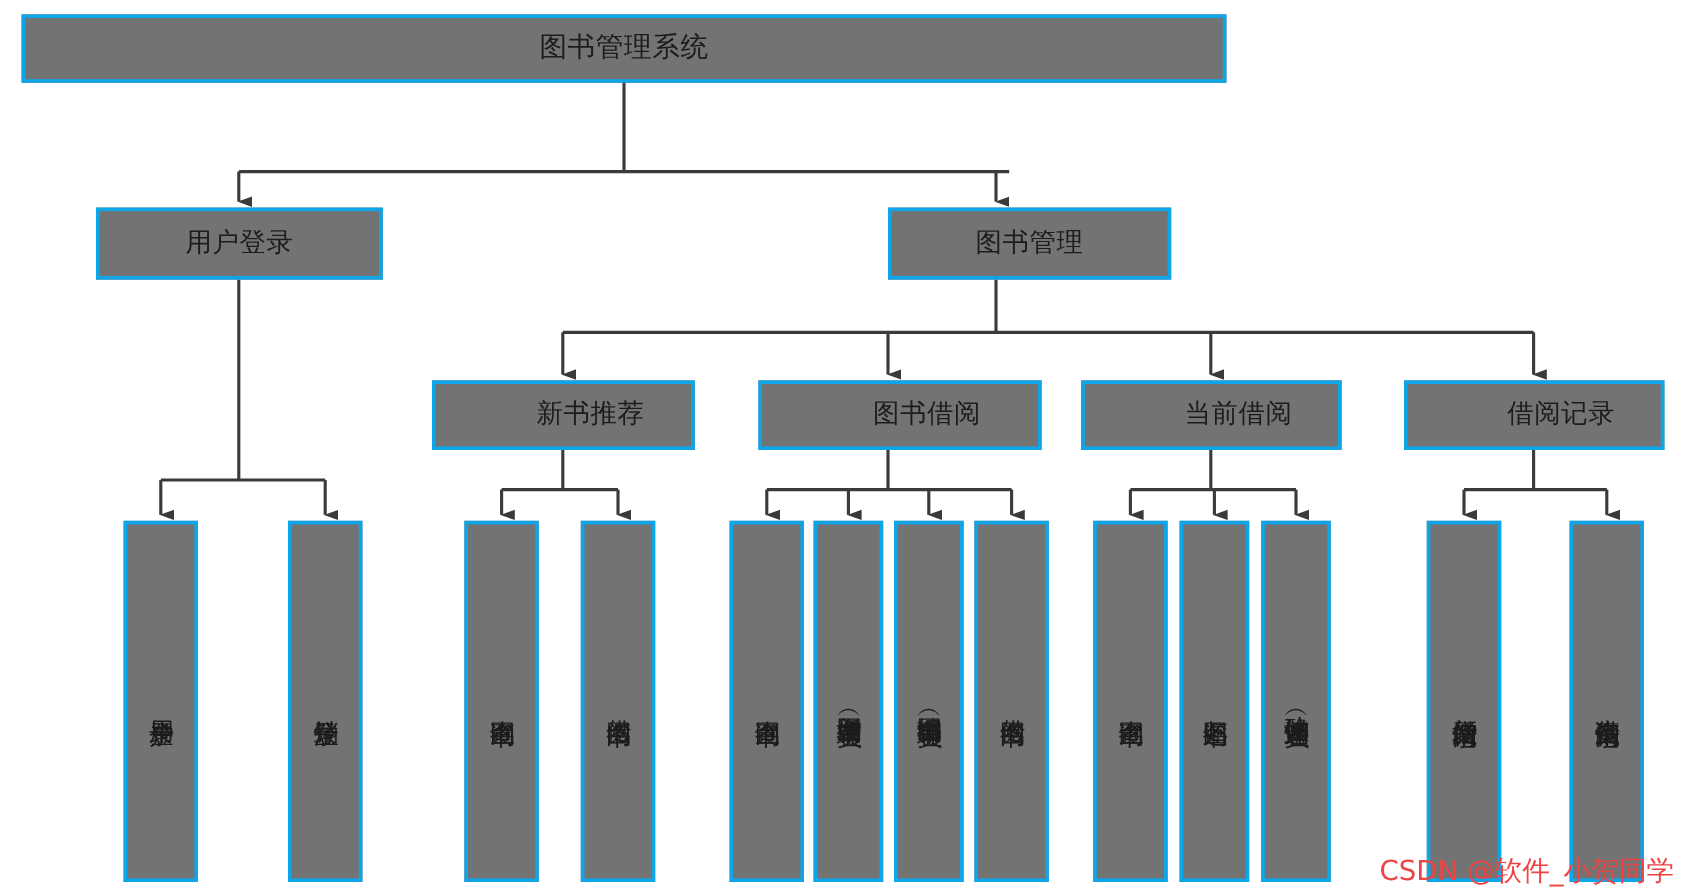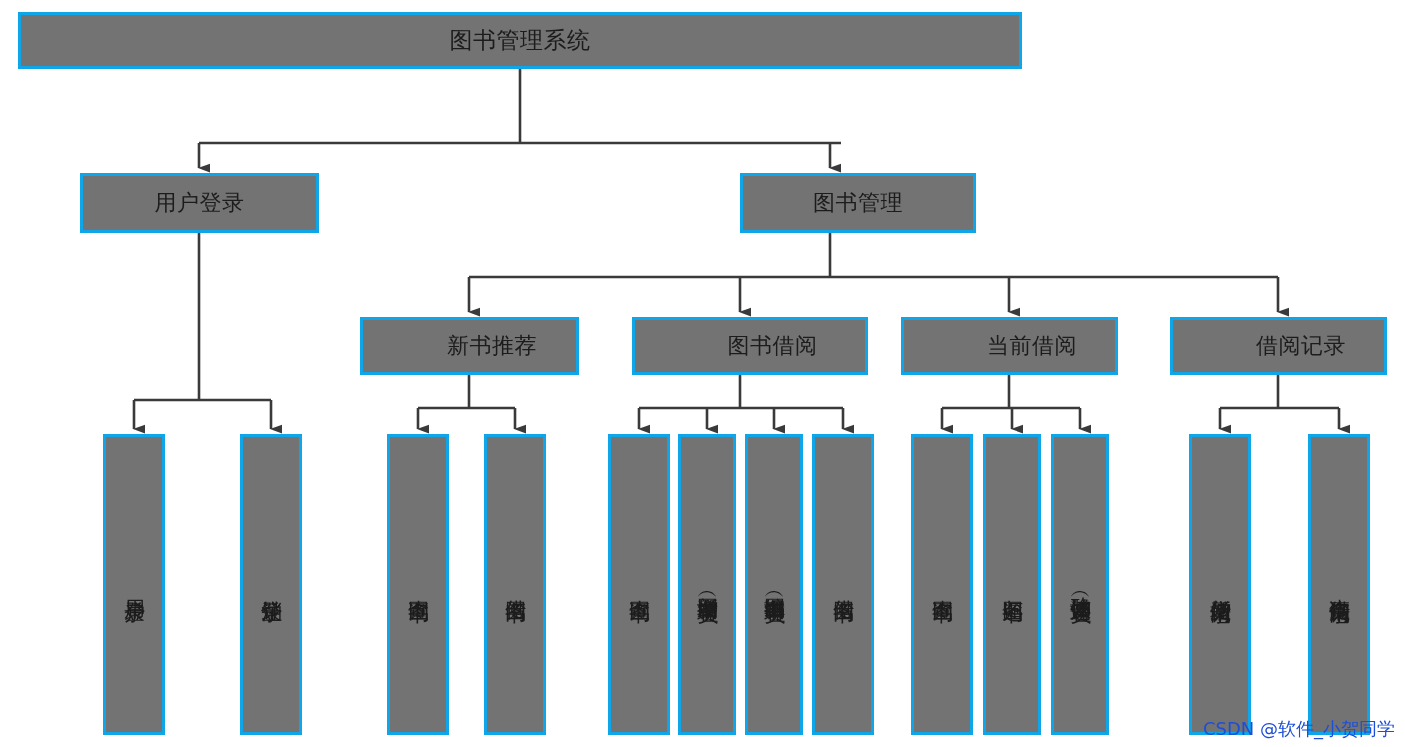--- a/index.html
+++ b/index.html
@@ -51,22 +51,22 @@
     line-height: 1.12;
     letter-spacing: 1px;
   }
   .node.root .label { font-size: 23px; }
   .node.level1 .label { font-size: 22px; }
   .node.level2 .label { font-size: 22px; margin-left: 45px; }
   #watermark {
     position: absolute;
     right: 10px;
     bottom: 6px;
-    font-size: 18px;
-    color: #1d4ed8;
+    font-size: 23px;
+    color: #ef4444;
     white-space: nowrap;
     z-index: 5;
     font-family: "DejaVu Sans", "Liberation Sans", sans-serif;
   }
 </style>
 </head>
 <body>
 
 <div id="canvas">
 

